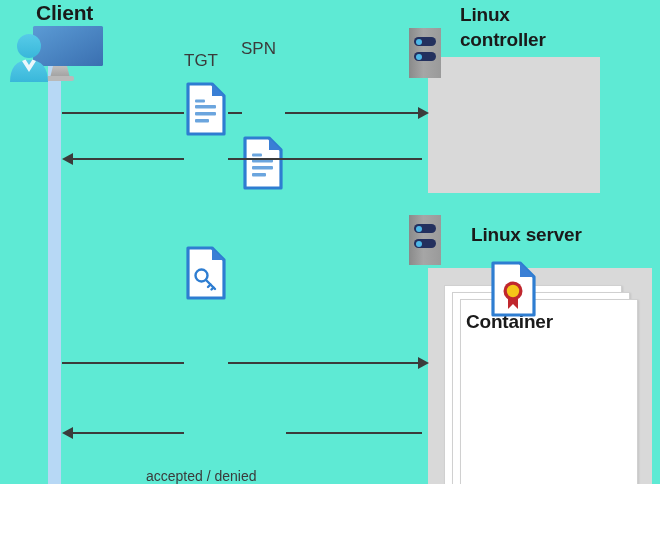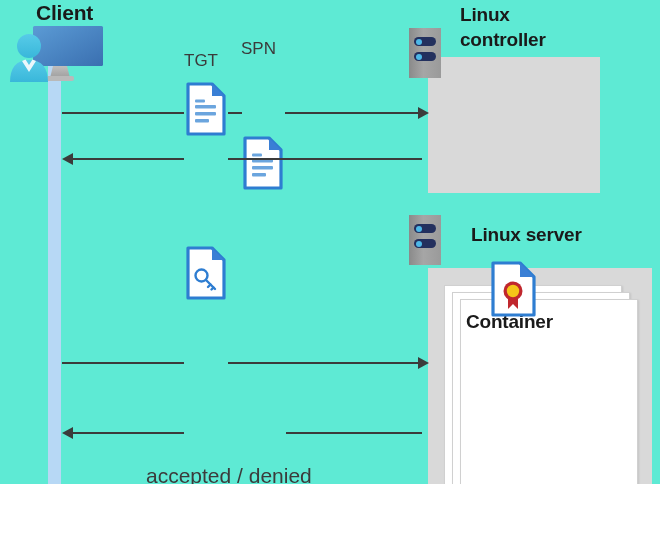--- a/index.html
+++ b/index.html
@@ -118,21 +118,21 @@
   .arrow-left  { border-right: 11px solid #3b3b3b; }
 
   
   .lbl {
     color: #3b3b3b;
     font-size: 17px;
     line-height: 22px;
   }
   #tgt-label { left: 184px; top: 50px; }
   #spn-label { left: 241px; top: 38px; }
-  #accdeny-label { left: 146px; top: 465px; font-size: 21px; text-decoration: underline; }
+  #accdeny-label { left: 146px; top: 465px; font-size: 14px; }
   #keytab-label { left: 466px; top: 476px; width: 168px; text-align: center; font-size: 20px; }
 </style>
 </head>
 <body>
 
 <div id="canvas">
 
   <div class="abs gray-zone" id="dc-zone"></div>
   <div class="abs gray-zone" id="linux-zone"></div>
 

